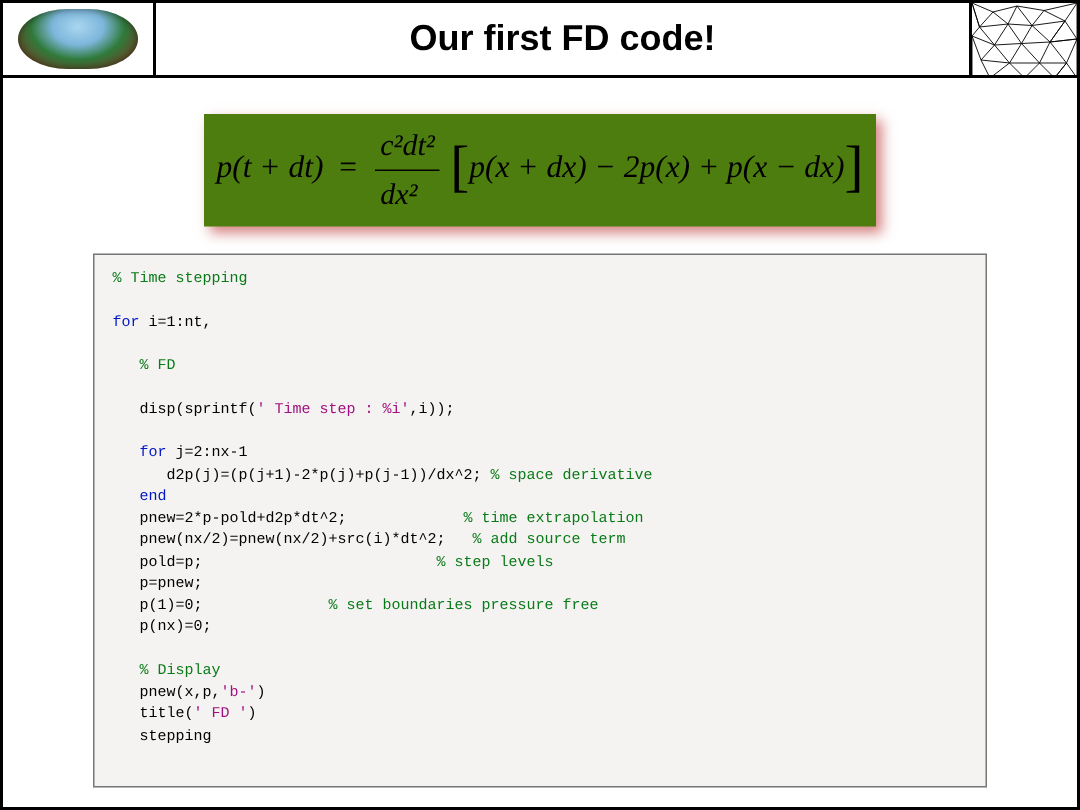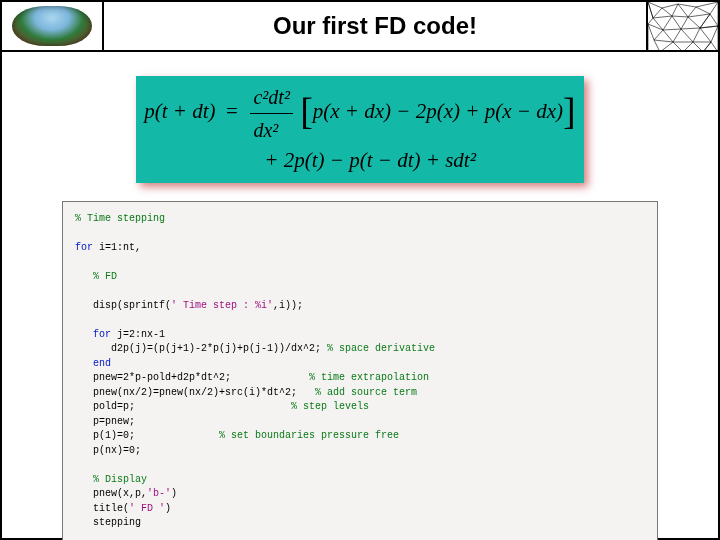--- a/index.html
+++ b/index.html
@@ -63,21 +63,21 @@
     top: 52px;
     left: 0;
     right: 0;
     bottom: 0;
     border: 2px solid #000;
     border-top: none;
     box-sizing: border-box;
     padding: 24px 60px 18px 60px;
   }
   .formula {
-    background: #14b8a6;
+    background: #4d7c0f;
     color:#000;
     font-family: "Times New Roman", serif;
     font-size: 21px;
     line-height: 1.5;
     padding: 6px 8px;
     margin: 0 auto 18px auto;
     width: fit-content;
     max-width: 100%;
     white-space: nowrap;
     box-shadow: 4px 4px 8px rgba(180,30,30,.55);
@@ -164,23 +164,20 @@
       <div>
         <i><span>p(t + dt)</span></i>
         &nbsp;=&nbsp;
         <span class="frac">
           <span class="num"><i><span>c²dt²</span></i></span>
           <span class="bar"></span>
           <span class="den"><i><span>dx²</span></i></span>
         </span>
         <span class="br1">[</span><i><span>p(x + dx) − 2p(x) + p(x − dx)</span></i><span class="br2">]</span>
       </div>
-      <div style="padding-left:120px;">
-        <i><span>+ 2p(t) − p(t − dt) + sdt²</span></i>
-      </div>
     </div>
 
     <div class="codebox"><span class="cm">% Time stepping</span>
 
 <span class="kw">for</span><span> i=1:nt,</span>
 
    <span class="cm">% FD</span>
 
 <span>   disp(sprintf(</span><span class="str">' Time step : %i'</span><span>,i));</span>
 

